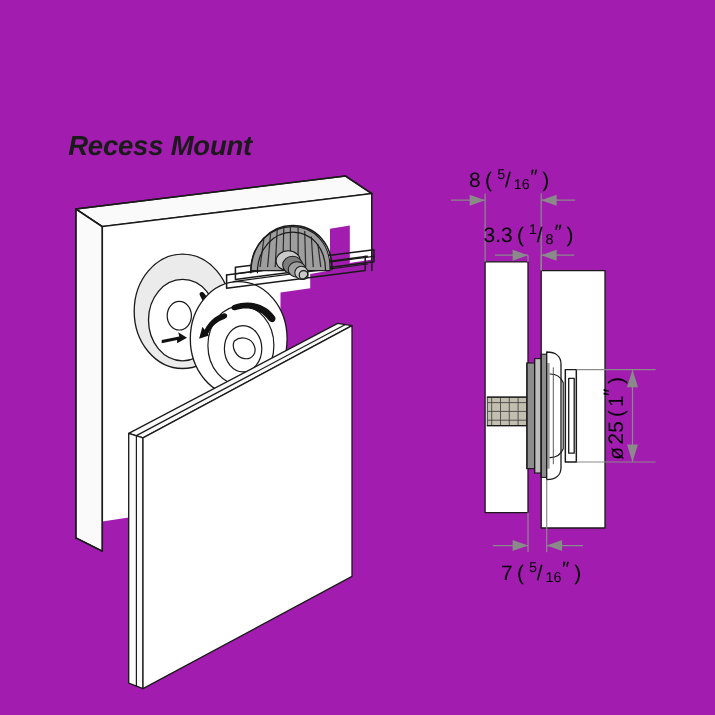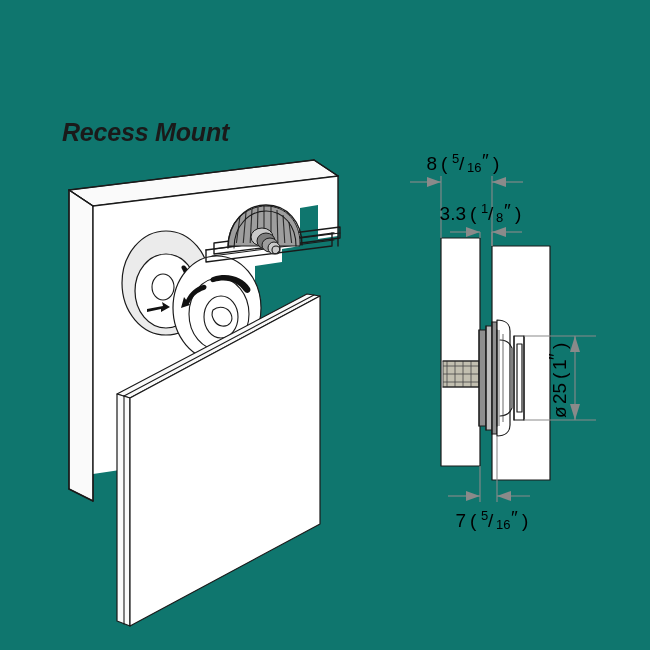--- a/index.html
+++ b/index.html
@@ -10,21 +10,21 @@
   body {
     width: 650px;
     height: 650px;
     overflow: hidden;
     font-family: "Liberation Sans", sans-serif;
   }
   #sheet {
     position: relative;
     width: 650px;
     height: 650px;
-    background: #0f766e;
+    background: #a21caf;
   }
   #drawing {
     position: absolute;
     left: 0;
     top: 0;
     width: 650px;
     height: 650px;
   }
   .title-text {
     font-family: "Liberation Sans", sans-serif;

